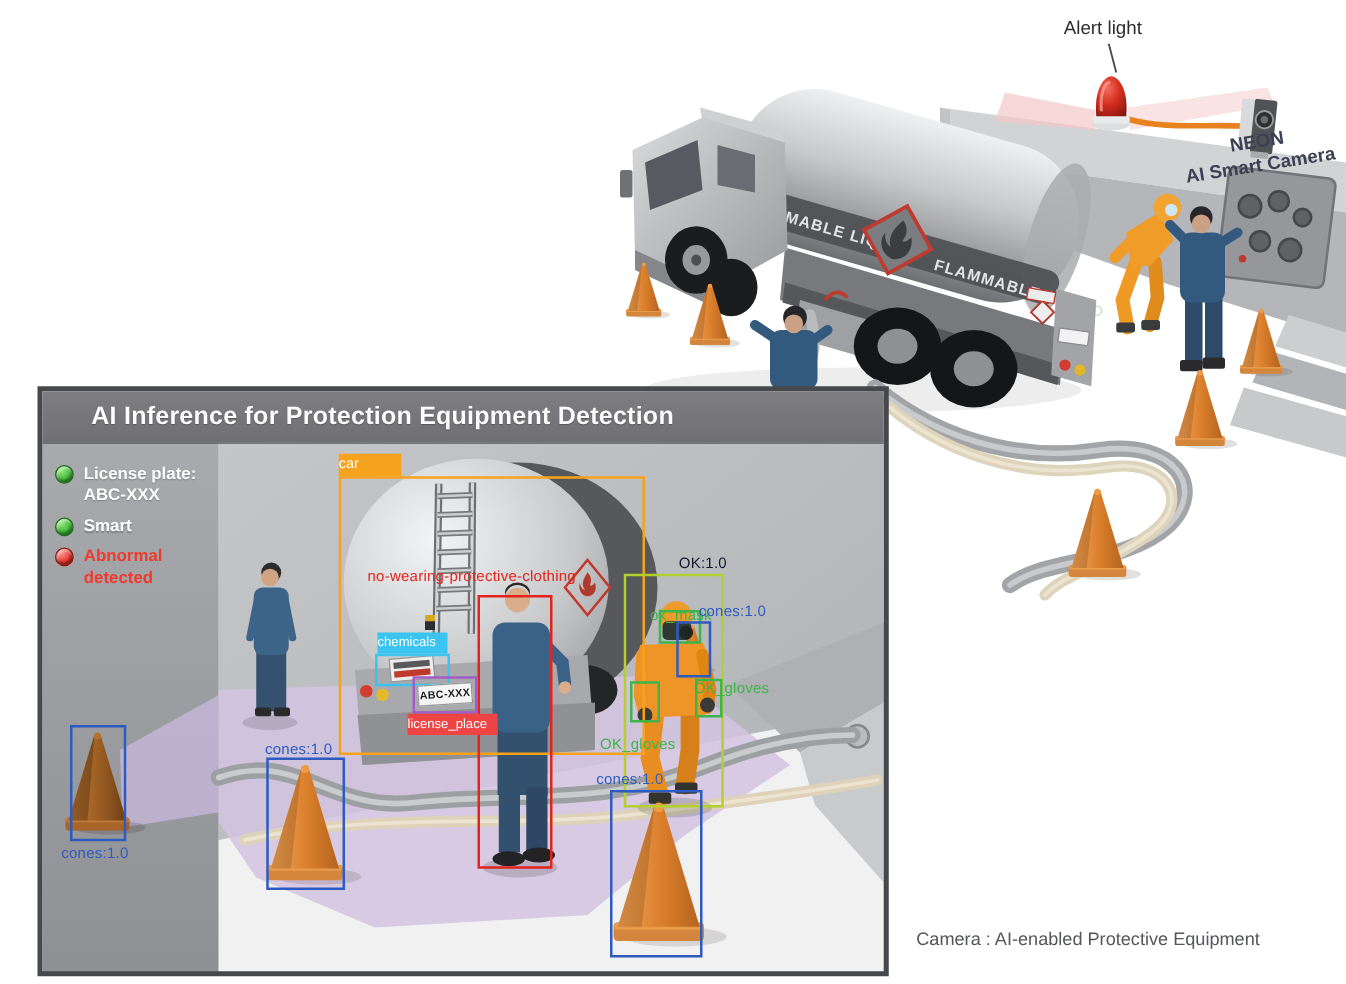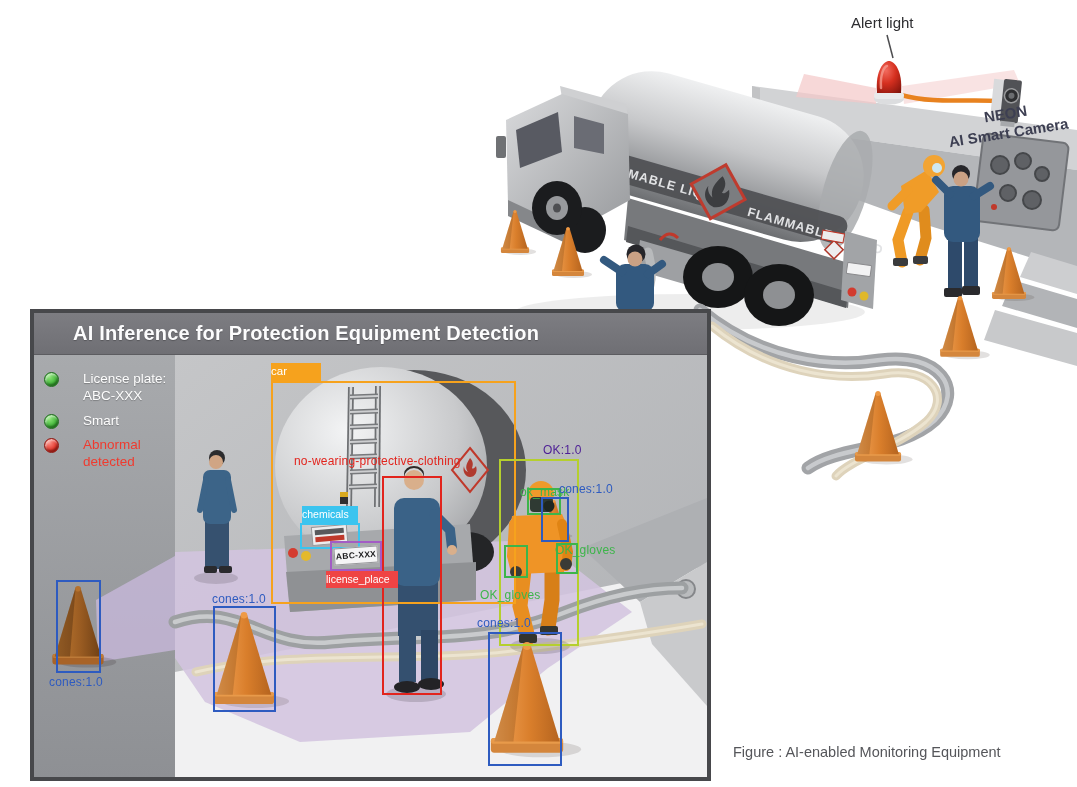--- a/index.html
+++ b/index.html
@@ -16,32 +16,32 @@
   .panel-header{position:absolute;left:0;top:0;right:0;height:41px;
                 background:linear-gradient(#7d7d82,#6f6f74);border-bottom:1px solid #5c5c60;}
   .panel-title{position:absolute;left:24px;top:9px;font-size:20px;font-weight:bold;color:#fcfcfd;
                letter-spacing:.2px;text-shadow:0 1px 1px rgba(0,0,0,.25);margin-left:15px;}
   
   .legend-item{z-index:3;display:flex;align-items:flex-start;}
   .legend-dot{width:13px;height:13px;border-radius:50%;margin-right:8px;margin-top:2px;flex:none;
               box-shadow:inset -1px -2px 2px rgba(0,0,0,.35), inset 1px 2px 2px rgba(255,255,255,.55);}
   .dot-green{background:radial-gradient(circle at 35% 30%,#8fe57a,#3fb437 60%,#268021);border:1px solid #1e6b1c;}
   .dot-red{background:radial-gradient(circle at 35% 30%,#fb8d84,#e03328 60%,#a31711);border:1px solid #8c150f;}
-  .legend-text{font-size:13.5px;font-weight:normal;color:#fdfdfd;line-height:17px;
-               text-shadow:0 1px 1px rgba(0,0,0,.25);margin-left:16px;}
+  .legend-text{font-size:13.5px;font-weight:bold;color:#fdfdfd;line-height:17px;
+               text-shadow:0 1px 1px rgba(0,0,0,.25);}
   .legend-text.alert{color:#ef3b2f;text-shadow:none;}
   
   .bbox{z-index:3;background:transparent;}
   .det-label{z-index:4;font-size:12px;line-height:13px;white-space:nowrap;letter-spacing:.2px;}
   .tab{z-index:4;color:#fff;font-size:11.5px;line-height:17px;text-align:left;}
   .c-car{border:2.5px solid #f6a21d;}        .t-car{background:#f6a21d;}
   .c-red{border:2.5px solid #e2241d;}        .l-red{color:#e2241d;}
   .c-cyan{border:2px solid #3bc4ef;}         .t-cyan{background:#3bc4ef;}
   .c-purple{border:2.5px solid #a35cc5;}     .t-purple{background:#ef4444;}
-  .c-lime{border:2.5px solid #b5cf2e;}       .l-lime{color:#4c1d95;}
+  .c-lime{border:2.5px solid #b5cf2e;}       .l-lime{color:#0f172a;}
   .c-green{border:2px solid #3db54a;}        .l-green{color:#3db54a;margin-top:12px;}
   .c-blue{border:2px solid #2e5bc0;}         .l-blue{color:#2e5bc0;}
   .plate{background:#f5f5f6;border:1px solid #97979a;color:#1d1d1f;font-size:8.5px;font-weight:bold;
          text-align:center;line-height:15px;transform:rotate(-4deg);letter-spacing:.3px;z-index:4;}
   
   .caption{left:733px;top:742px;font-size:14.5px;color:#55565a;line-height:21px;z-index:3;}
 </style>
 </head>
 <body>
 
@@ -419,14 +419,14 @@
 <div class="abs det-label l-blue" style="left:477px;top:617px">cones:1.0</div>
 <div class="abs bbox c-blue" style="left:488px;top:632px;width:74px;height:134px;border-width:2.5px"></div>
 
 <div class="abs det-label l-blue" style="left:212px;top:593px">cones:1.0</div>
 <div class="abs bbox c-blue" style="left:213px;top:606px;width:63px;height:106px"></div>
 
 <div class="abs bbox c-blue" style="left:56px;top:580px;width:45px;height:93px"></div>
 <div class="abs det-label l-blue" style="left:49px;top:676px">cones:1.0</div>
 
 <div class="abs caption">
-  <span style="display:block">Figure : AI-enabled Monitoring Equipment</span>
+  <span style="display:block">Camera : AI-enabled Protective Equipment</span>
 </div>
 
 </body></html>

